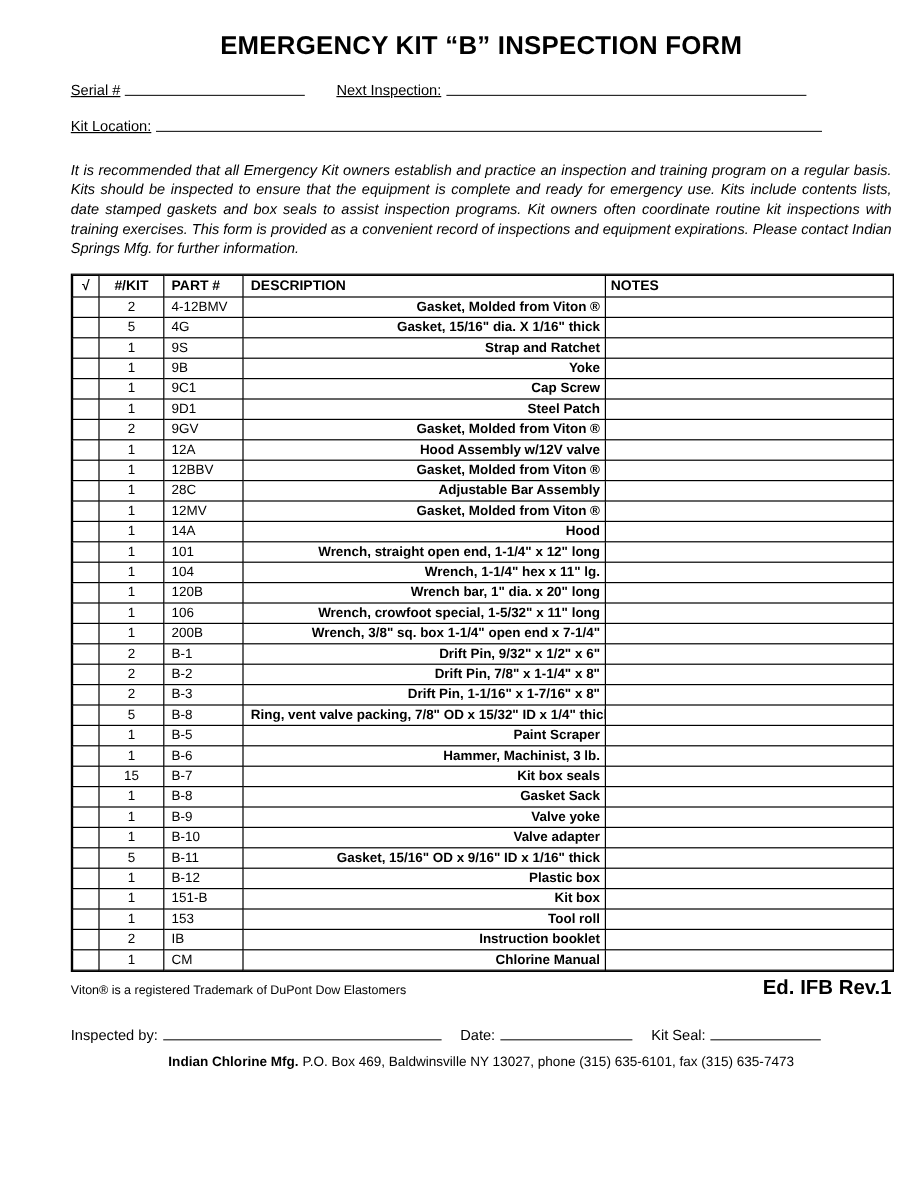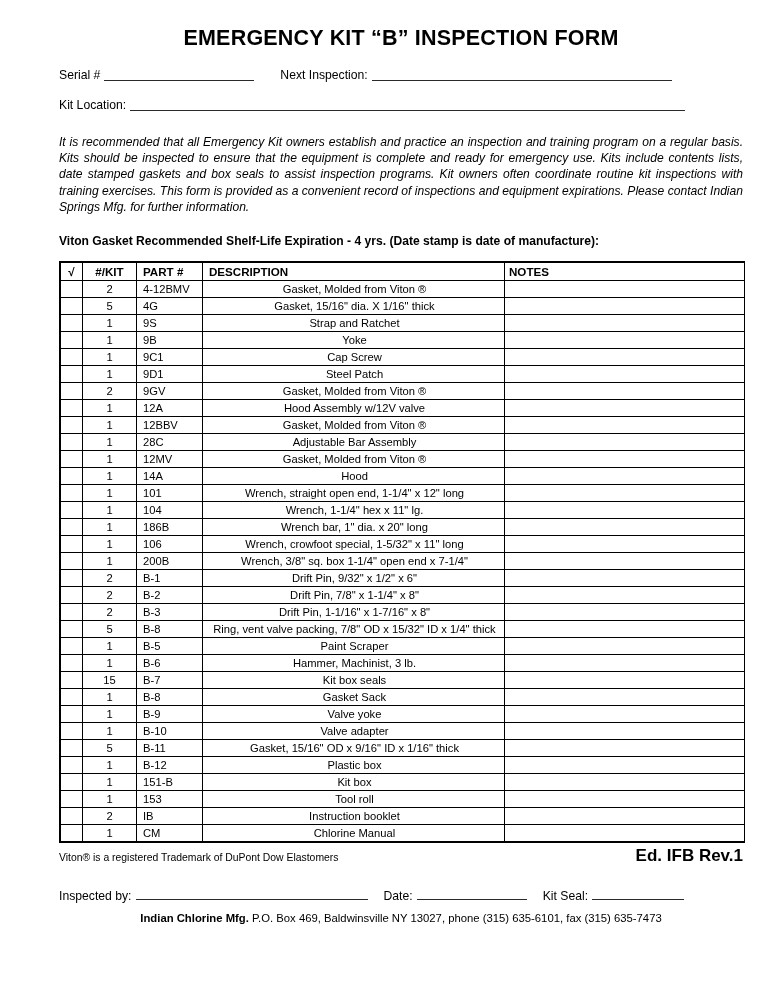--- a/index.html
+++ b/index.html
@@ -41,21 +41,22 @@
     padding-top: 4px;
     font-family: "Liberation Sans", sans-serif;
   }
 
   
   .fill-row {
     font-size: 12.2px;
     margin-top: 17px;
     white-space: nowrap;
     display: flex;
-    align-items: center;
+    align-items: flex-start;
+    text-decoration: underline;
   }
   .fill-row.second { margin-top: 16px; }
   .fill-blank {
     display: inline-block;
     border-bottom: 1px solid #2a2a2a;
     height: 11px;
     margin-left: 4px;
     margin-right: 2px;
   }
   .blank-serial { width: 150px; }
@@ -105,21 +106,21 @@
   
   col.c-check { width: 22px; }
   col.c-qty   { width: 54px; }
   col.c-part  { width: 66px; }
   col.c-desc  { width: 302px; }
   col.c-notes { width: 240px; }
 
   .col-check  { text-align: center; }
   .col-qty    { text-align: center; }
   .col-part   { text-align: left; padding-left: 6px !important; }
-  .col-desc   { text-align: center; padding-left: 6px !important; }
+  .col-desc   { text-align: right; padding-left: 6px !important; font-weight: bold; }
   .col-notes  { text-align: center; }
 
   thead .col-check { text-align: center; }
   thead .col-qty   { text-align: center; }
   thead .col-part  { text-align: left; padding-left: 6px !important; }
   thead .col-desc  { text-align: left; padding-left: 6px !important; }
   thead .col-notes { text-align: left; }
 
   
   .table-wrap {
@@ -179,21 +180,20 @@
       <span class="fill-blank blank-next"></span>
     </div>
 
     <div class="fill-row second">
       <span>Kit Location:</span>
       <span class="fill-blank blank-kitloc"></span>
     </div>
 
     <p class="body-par">It is recommended that all Emergency Kit owners establish and practice an inspection and training program on a regular basis.  Kits should be inspected to ensure that the equipment is complete and ready for emergency use.  Kits include contents lists, date stamped gaskets and box seals to assist inspection programs.  Kit owners often coordinate routine kit inspections with training exercises.   This form is provided as a convenient record of inspections and equipment expirations. Please contact Indian Springs Mfg. for further information.</p>
 
-    <div class="shelf-note">Viton Gasket Recommended Shelf-Life Expiration - 4 yrs. (Date stamp is date of manufacture):</div>
 
     <div class="table-wrap">
       <table class="parts">
         <colgroup>
           <col class="c-check">
             <col class="c-qty">
             <col class="c-part">
             <col class="c-desc">
             <col class="c-notes">
         </colgroup>
@@ -301,21 +301,21 @@
             <tr>
               <td class="col-check"></td>
               <td class="col-qty">1</td>
               <td class="col-part">104</td>
               <td class="col-desc">Wrench, 1-1/4" hex x 11" lg.</td>
               <td class="col-notes"></td>
             </tr>
             <tr>
               <td class="col-check"></td>
               <td class="col-qty">1</td>
-              <td class="col-part">186B</td>
+              <td class="col-part">120B</td>
               <td class="col-desc">Wrench bar, 1" dia. x 20" long</td>
               <td class="col-notes"></td>
             </tr>
             <tr>
               <td class="col-check"></td>
               <td class="col-qty">1</td>
               <td class="col-part">106</td>
               <td class="col-desc">Wrench, crowfoot special, 1-5/32" x 11" long</td>
               <td class="col-notes"></td>
             </tr>

